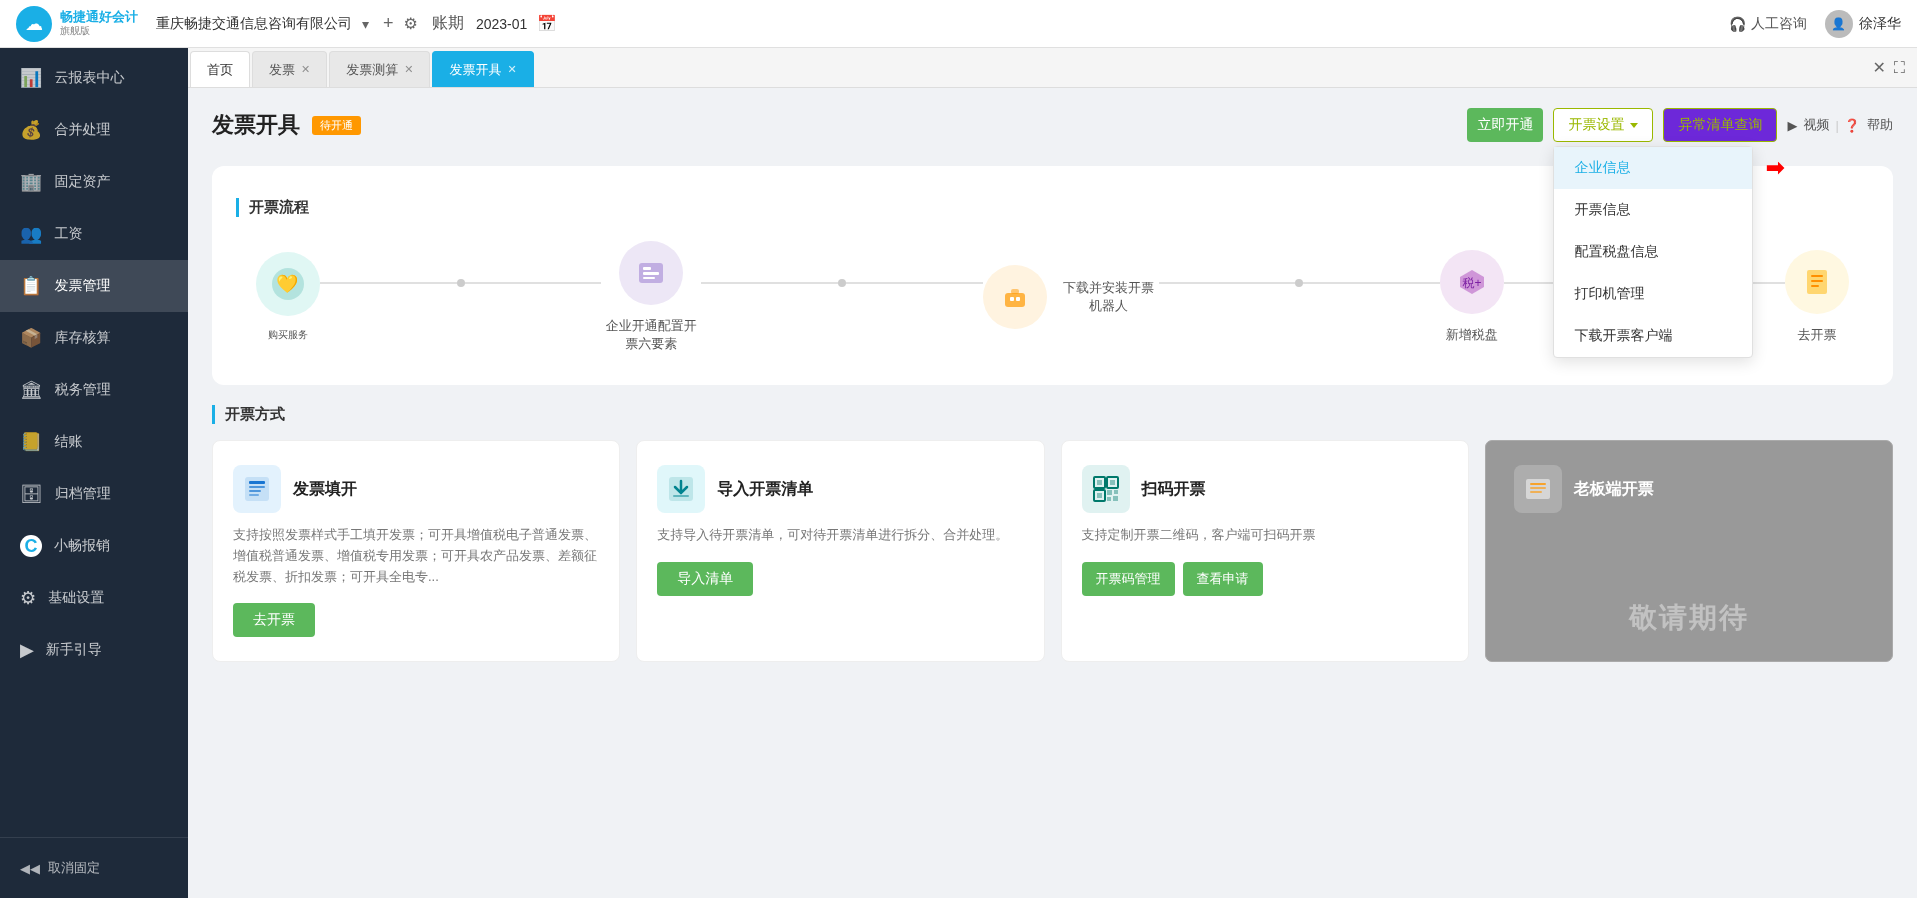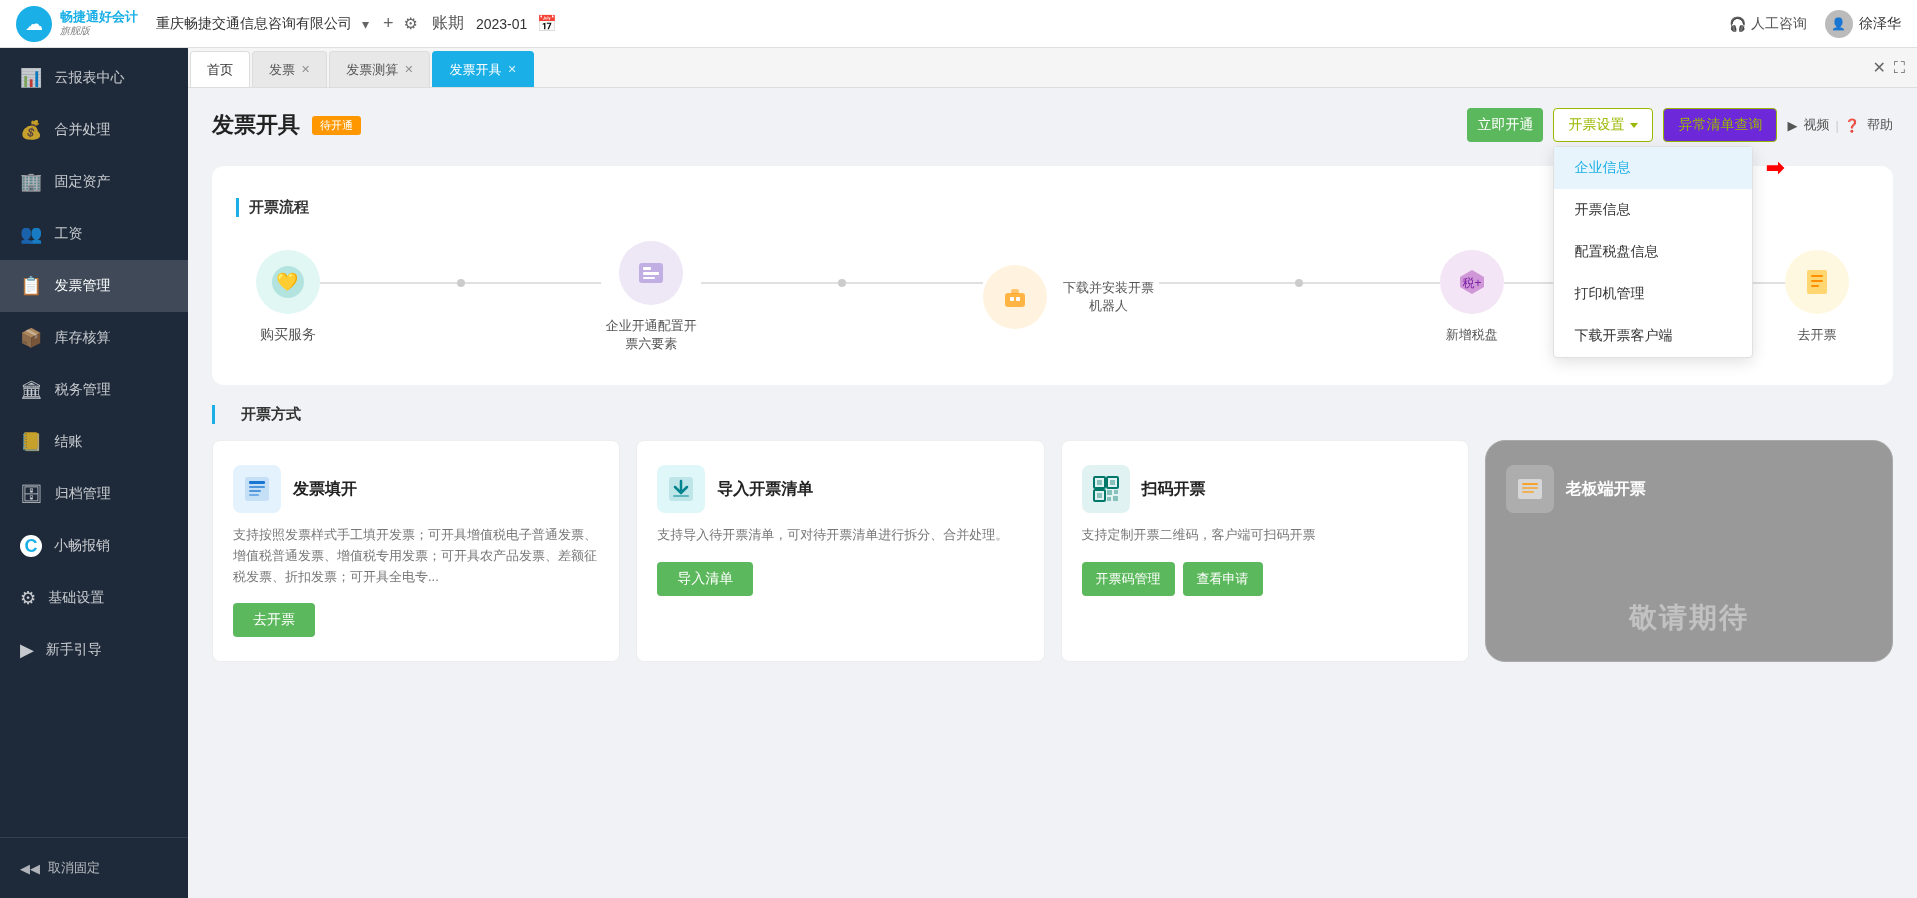--- a/index.html
+++ b/index.html
@@ -13,21 +13,21 @@
     }
   </style>
 </head>
 <body>
 
 <div style="height: 48px; background: #fff; border-bottom: 1px solid #e0e0e0; display: flex; align-items: center; padding: 0 16px; gap: 10px; flex-shrink: 0; z-index: 10; position: relative;">
   <div style="display:flex;align-items:center;gap:8px;margin-right:8px;">
     <div style="width:36px;height:36px;border-radius:50%;background:#1aafe6;display:flex;align-items:center;justify-content:center;color:#fff;font-size:18px;">☁</div>
     <div>
       <div style="font-size:13px;font-weight:700;color:#1aafe6;line-height:1.2;">畅捷通好会计</div>
-      <div style="font-size:10px;color:#888;font-style:italic;">旗舰版</div>
+      <div style="font-size:10px;color:#888;">旗舰版</div>
     </div>
   </div>
   <div style="font-size:14px;color:#333;font-weight:500;">重庆畅捷交通信息咨询有限公司</div>
   <span style="color:#666;cursor:pointer;font-size:14px;">▾</span>
   <span style="color:#666;cursor:pointer;font-size:18px;margin-left:4px;">+</span>
   <span style="color:#666;cursor:pointer;font-size:16px;">⚙</span>
   <span style="font-size:16px;color:#555;margin-left:4px;">账期</span>
   <span style="font-size:14px;color:#333;font-weight:500;margin-left:2px;">2023-01</span>
   <span style="color:#666;cursor:pointer;font-size:16px;">📅</span>
   <div style="flex:1;"></div>
@@ -194,21 +194,21 @@
         <div style="font-size:15px;font-weight:600;color:#333;margin-bottom:24px;border-left:3px solid #1aafe6;padding-left:10px;">开票流程</div>
         <div style="display:flex;align-items:center;gap:0;padding:0 20px;">
 
           <div style="display:flex;flex-direction:column;align-items:center;gap:12px;">
             <div style="width:64px;height:64px;border-radius:50%;background:#e0f7f4;display:flex;align-items:center;justify-content:center;font-size:28px;">
               <svg width="36" height="36" viewBox="0 0 36 36">
                   <circle cx="18" cy="18" r="16" fill="#4db6ac" opacity="0.3"></circle>
                   <text x="18" y="24" text-anchor="middle" font-size="18" fill="#009688">💛</text>
                 </svg>
             </div>
-            <span style="font-size:14px;color:#555;text-align:center;">购买服务</span>
+            <span style="font-size:10px;color:#555;text-align:center;">购买服务</span>
           </div>
 
           <div style="flex:1;height:2px;background:#e0e0e0;margin-bottom:28px;min-width:40px;position:relative;">
             <div style="position:absolute;top:-3px;left:50%;transform:translateX(-50%);width:8px;height:8px;border-radius:50%;background:#ccc;"></div>
           </div>
 
           <div style="display:flex;flex-direction:column;align-items:center;gap:12px;">
             <div style="width:64px;height:64px;border-radius:50%;background:#ede7f6;display:flex;align-items:center;justify-content:center;font-size:26px;">
               <svg width="36" height="36" viewBox="0 0 36 36">
                   <rect x="6" y="8" width="24" height="20" rx="3" fill="#9575cd" opacity="0.5"></rect>
@@ -262,21 +262,21 @@
                   <rect x="12" y="16" width="12" height="2" rx="1" fill="#ff8f00"></rect>
                   <rect x="12" y="21" width="8" height="2" rx="1" fill="#ff8f00"></rect>
                 </svg>
             </div>
             <span style="font-size:13px;color:#555;text-align:center;">去开票</span>
           </div>
         </div>
       </div>
 
       <div style="background:transparent;">
-        <div style="font-size:15px;font-weight:600;color:#333;margin-bottom:16px;border-left:3px solid #1aafe6;padding-left:26px;">开票方式</div>
+        <div style="font-size:15px;font-weight:600;color:#333;margin-bottom:16px;border-left:3px solid #1aafe6;padding-left:10px;">开票方式</div>
         <div style="display:grid;grid-template-columns:1fr 1fr 1fr 1fr;gap:16px;">
 
           <div style="background:#fff;border-radius:8px;border:1px solid #eee;padding:24px 20px;">
             <div style="display:flex;align-items:center;gap:12px;margin-bottom:12px;">
               <div style="width:48px;height:48px;border-radius:8px;background:#e3f2fd;display:flex;align-items:center;justify-content:center;font-size:26px;">
                 <svg width="32" height="32" viewBox="0 0 32 32">
                     <rect x="4" y="4" width="24" height="24" rx="3" fill="#1976d2" opacity="0.15"></rect>
                     <rect x="8" y="8" width="16" height="3" rx="1" fill="#1976d2"></rect>
                     <rect x="8" y="13" width="16" height="2" rx="1" fill="#1976d2" opacity="0.7"></rect>
                     <rect x="8" y="17" width="12" height="2" rx="1" fill="#1976d2" opacity="0.7"></rect>
@@ -322,21 +322,21 @@
               </div>
               <span style="font-size:16px;font-weight:600;color:#222;">扫码开票</span>
             </div>
             <p style="font-size:13px;color:#777;line-height:1.6;margin-bottom:16px;">支持定制开票二维码，客户端可扫码开票</p>
             <div style="display:flex;gap:8px;">
               <button style="background:#5cb85c;color:#fff;border:none;padding:8px 14px;border-radius:4px;font-size:13px;cursor:pointer;">开票码管理</button>
               <button style="background:#5cb85c;color:#fff;border:none;padding:8px 14px;border-radius:4px;font-size:13px;cursor:pointer;">查看申请</button>
             </div>
           </div>
 
-          <div style="background:#999;border-radius:20px;border:1px solid #aaa;padding:24px 20px;position:relative;overflow:hidden;">
+          <div style="background:#999;border-radius:7px;border:1px solid #aaa;padding:24px 28px;position:relative;overflow:hidden;">
             <div style="display:flex;align-items:center;gap:12px;margin-bottom:12px;">
               <div style="width:48px;height:48px;border-radius:8px;background:rgba(255,255,255,0.2);display:flex;align-items:center;justify-content:center;font-size:26px;">
                 <svg width="32" height="32" viewBox="0 0 32 32">
                     <rect x="4" y="6" width="24" height="20" rx="2" fill="rgba(255,255,255,0.5)"></rect>
                     <rect x="8" y="10" width="16" height="2" rx="1" fill="rgba(255,150,0,0.8)"></rect>
                     <rect x="8" y="14" width="16" height="2" rx="1" fill="rgba(255,150,0,0.6)"></rect>
                     <rect x="8" y="18" width="12" height="2" rx="1" fill="rgba(255,150,0,0.6)"></rect>
                   </svg>
               </div>
               <span style="font-size:16px;font-weight:600;color:#fff;">老板端开票</span>

